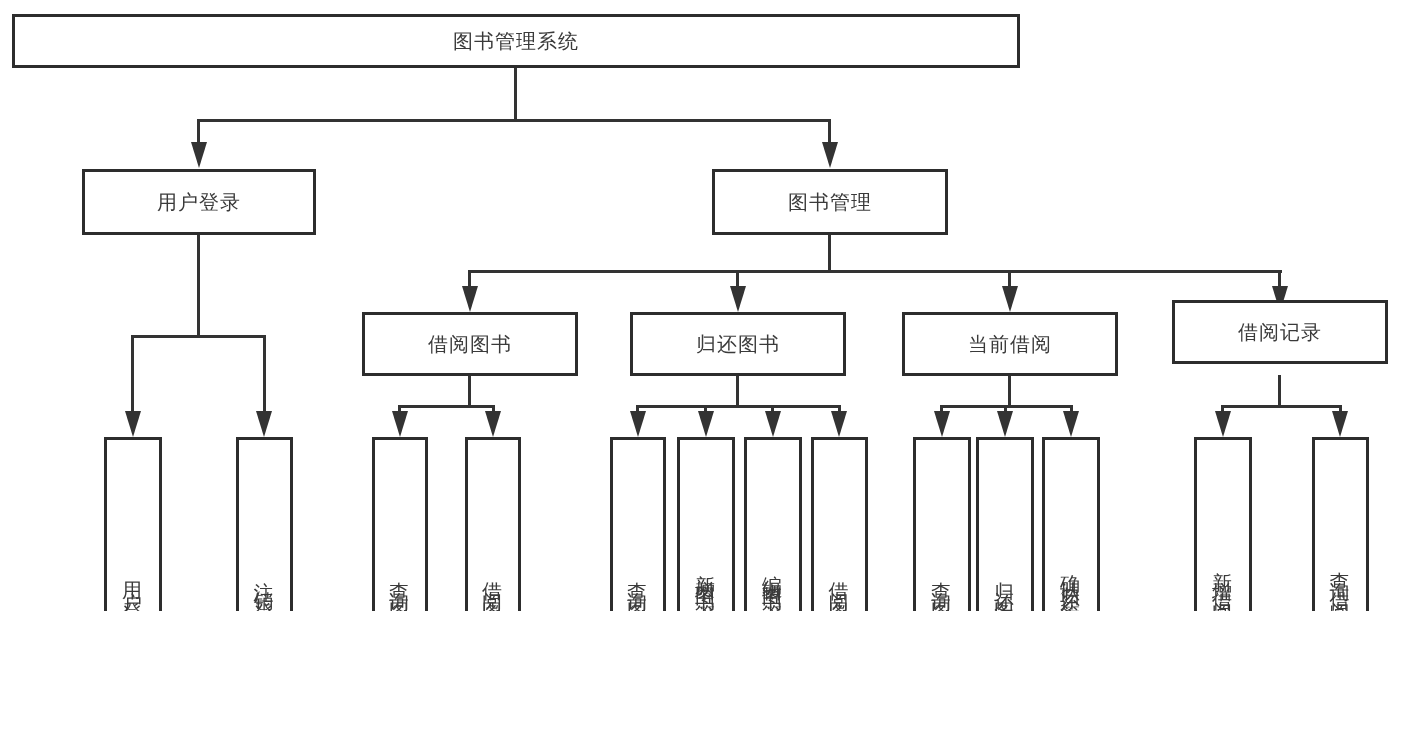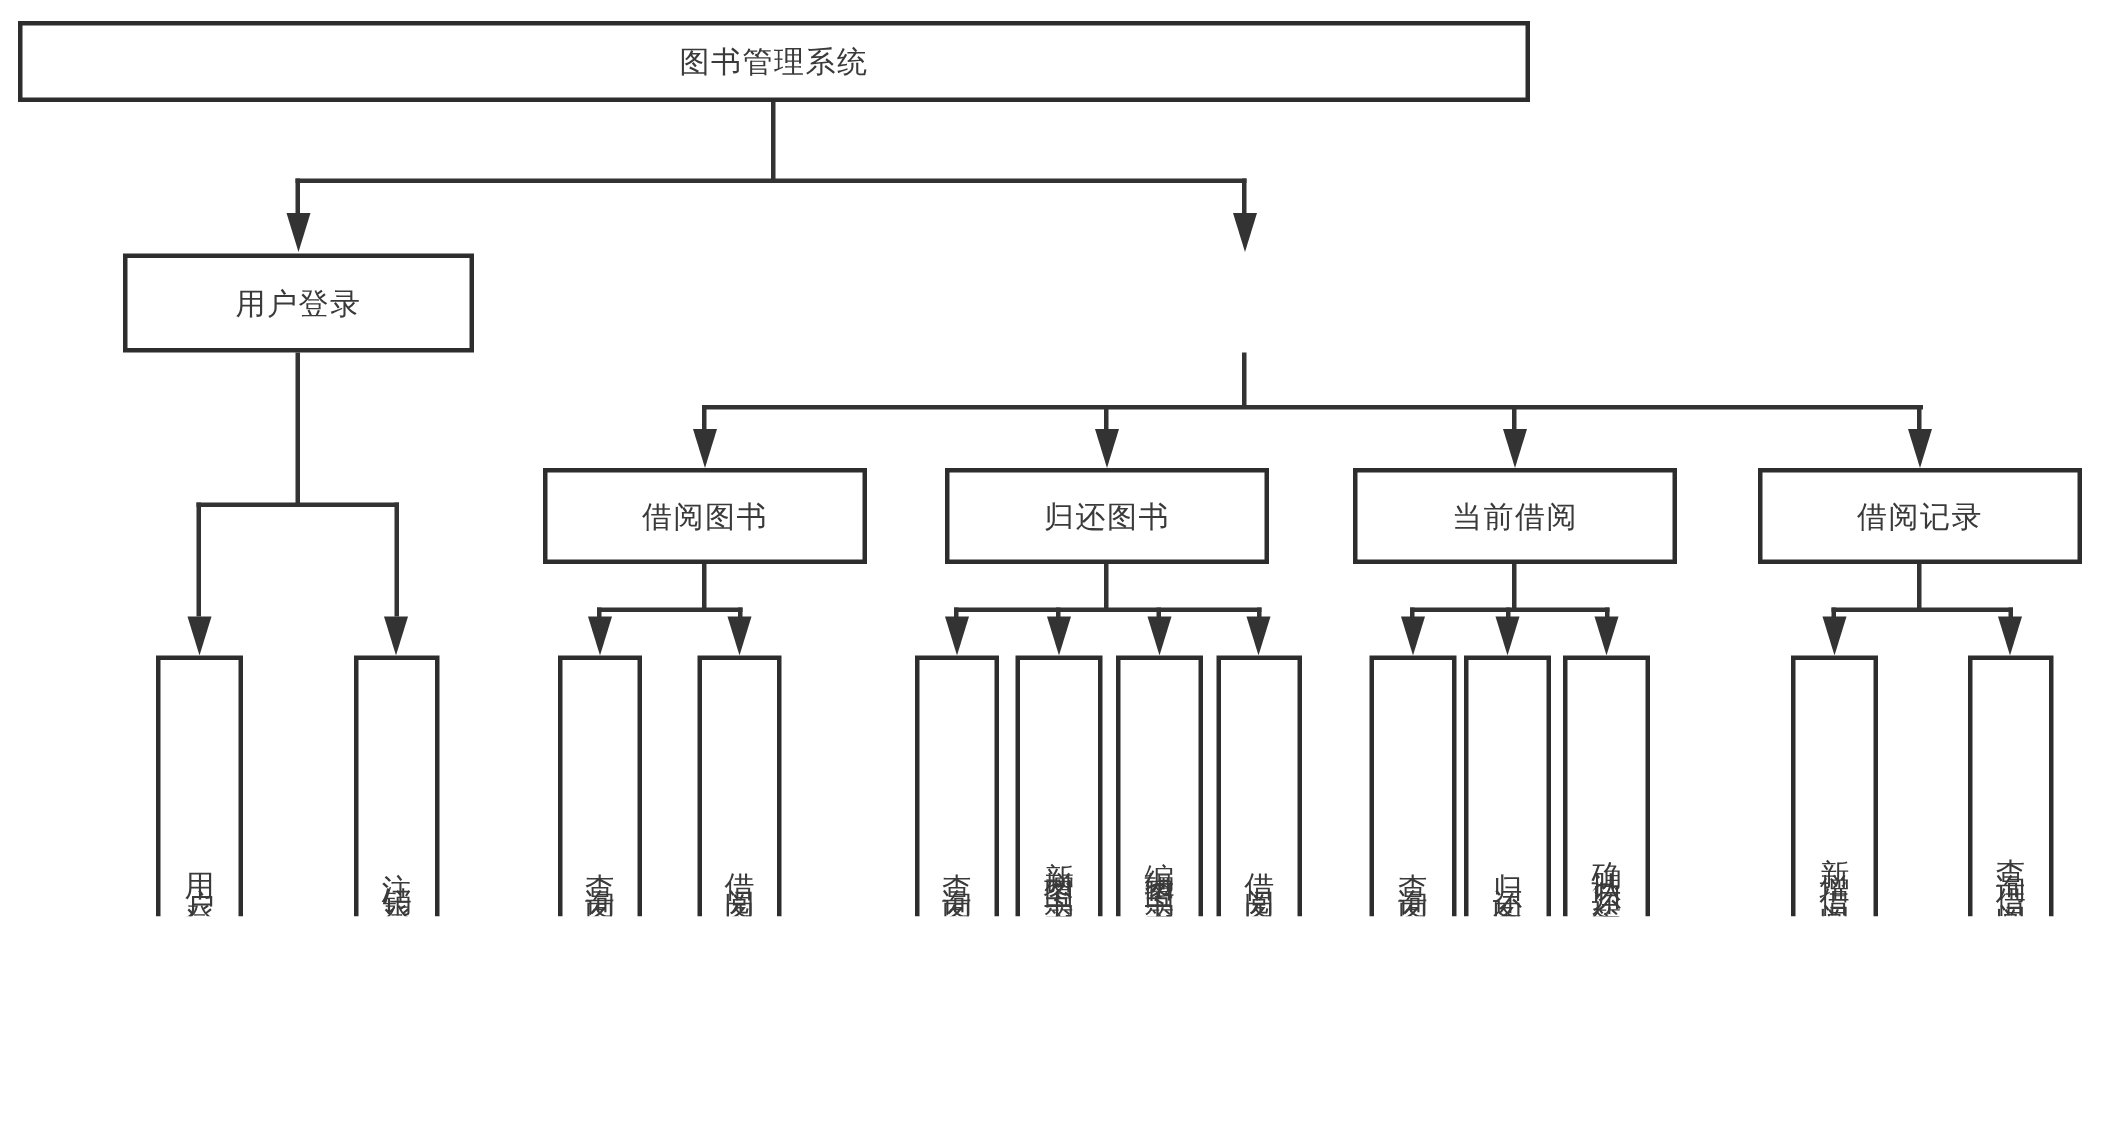--- a/index.html
+++ b/index.html
@@ -80,20 +80,23 @@
   <div class="v" style="left:514px;top:68px;height:53px;"></div>
   <div class="h" style="left:197px;top:119px;width:634px;"></div>
   <div class="v" style="left:197px;top:119px;height:26px;"></div>
   <div class="ah" style="left:191px;top:142px;"></div>
   <div class="v" style="left:828px;top:119px;height:26px;"></div>
   <div class="ah" style="left:822px;top:142px;"></div>
 
   <div class="box" style="left:82px;top:169px;width:234px;height:66px;">
     <span>用户登录</span>
   </div>
+  <div class="box" style="left:712px;top:169px;width:236px;height:66px;">
+    <span>图书管理</span>
+  </div>
 
   <div class="v" style="left:197px;top:234px;height:103px;"></div>
   <div class="h" style="left:131px;top:335px;width:135px;"></div>
   <div class="v" style="left:131px;top:335px;height:76px;"></div>
   <div class="ah" style="left:125px;top:411px;"></div>
   <div class="v" style="left:263px;top:335px;height:76px;"></div>
   <div class="ah" style="left:256px;top:411px;"></div>
 
   <div class="v" style="left:828px;top:235px;height:37px;"></div>
   <div class="h" style="left:468px;top:270px;width:814px;"></div>
@@ -108,21 +111,21 @@
 
   <div class="box" style="left:362px;top:312px;width:216px;height:64px;">
     <span>借阅图书</span>
   </div>
   <div class="box" style="left:630px;top:312px;width:216px;height:64px;">
     <span>归还图书</span>
   </div>
   <div class="box" style="left:902px;top:312px;width:216px;height:64px;">
     <span>当前借阅</span>
   </div>
-  <div class="box" style="left:1172px;top:312px;width:216px;height:64px;">
+  <div class="box" style="left:1172px;top:300px;width:216px;height:64px;">
     <span>借阅记录</span>
   </div>
 
   <div class="v" style="left:468px;top:375px;height:32px;"></div>
   <div class="h" style="left:398px;top:405px;width:97px;"></div>
   <div class="v" style="left:398px;top:405px;height:8px;"></div>
   <div class="ah" style="left:392px;top:411px;"></div>
   <div class="v" style="left:492px;top:405px;height:8px;"></div>
   <div class="ah" style="left:485px;top:411px;"></div>
 

